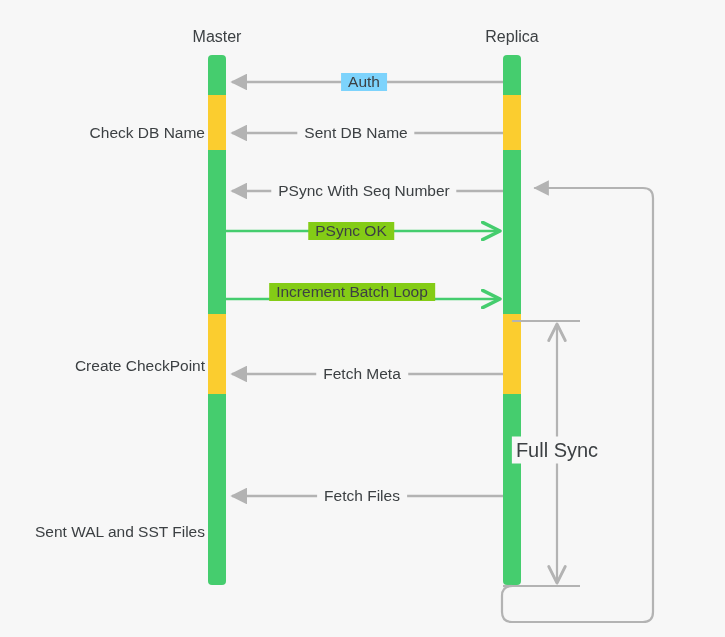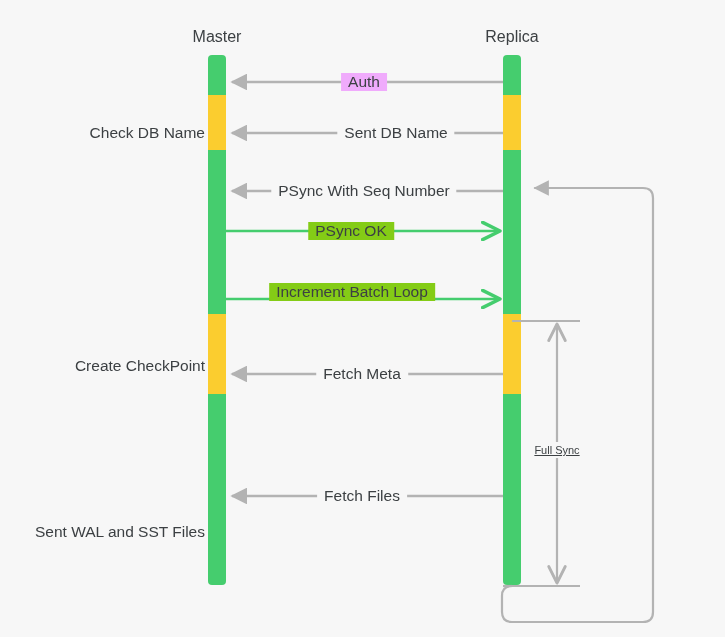--- a/index.html
+++ b/index.html
@@ -40,27 +40,26 @@
     position:absolute;
     font-size:15.5px;
     color:#3c4043;
     white-space:nowrap;
     background:#f7f7f7;
     padding:2px 5px;
     transform:translate(-50%,-50%);
   }
   .vlabel{
     position:absolute;
-    font-size:11px;
+    font-size:20px;
     color:#3c4043;
     white-space:nowrap;
     background:#f7f7f7;
     padding:2px 4px;
     transform:translate(-50%,-50%);
-    text-decoration:underline;
   }
 </style>
 </head>
 <body style="background: rgb(247, 247, 247);">
 
 <div id="stage">
 
   <svg id="diagram" viewBox="0 0 725 637" xmlns="http://www.w3.org/2000/svg">
     <defs>
       <marker id="arrow-gray" viewBox="0 0 10 10" refX="9" refY="5" markerWidth="7" markerHeight="7" orient="auto-start-reverse">
@@ -133,22 +132,22 @@
     </g>
   </svg>
 
   <div class="lane-title" style="left:167px;top:28px;width:100px;">Master</div>
   <div class="lane-title" style="left:462px;top:28px;width:100px;">Replica</div>
 
   <div class="left-label" style="right:520px;top:133px;">Check DB Name</div>
   <div class="left-label" style="right:520px;top:366px;">Create CheckPoint</div>
   <div class="left-label" style="right:520px;top:496px;margin-top:36px;">Sent WAL and SST Files</div>
 
-  <div class="msg-label" style="left: 364px; top: 82px; background: #f0abfc;">Auth</div>
-  <div class="msg-label" style="left: 396px; top: 133px; background: rgb(247, 247, 247);">Sent DB Name</div>
+  <div class="msg-label" style="left: 364px; top: 82px; background: #7dd3fc;">Auth</div>
+  <div class="msg-label" style="left: 356px; top: 133px; background: rgb(247, 247, 247);">Sent DB Name</div>
   <div class="msg-label" style="left: 364px; top: 191px; background: rgb(247, 247, 247);">PSync With Seq Number</div>
   <div class="msg-label" style="left: 351px; top: 231px; background: #84cc16;">PSync OK</div>
   <div class="msg-label" style="left: 352px; top: 292px; background: #84cc16; text-align: center;">Increment Batch Loop</div>
   <div class="msg-label" style="left: 362px; top: 374px; background: rgb(247, 247, 247);">Fetch Meta</div>
   <div class="msg-label" style="left: 362px; top: 496px; background: rgb(247, 247, 247);">Fetch Files</div>
 
   <div class="vlabel" style="left: 557px; top: 450px; background: rgb(247, 247, 247);">Full Sync</div>
 
 </div>
 

